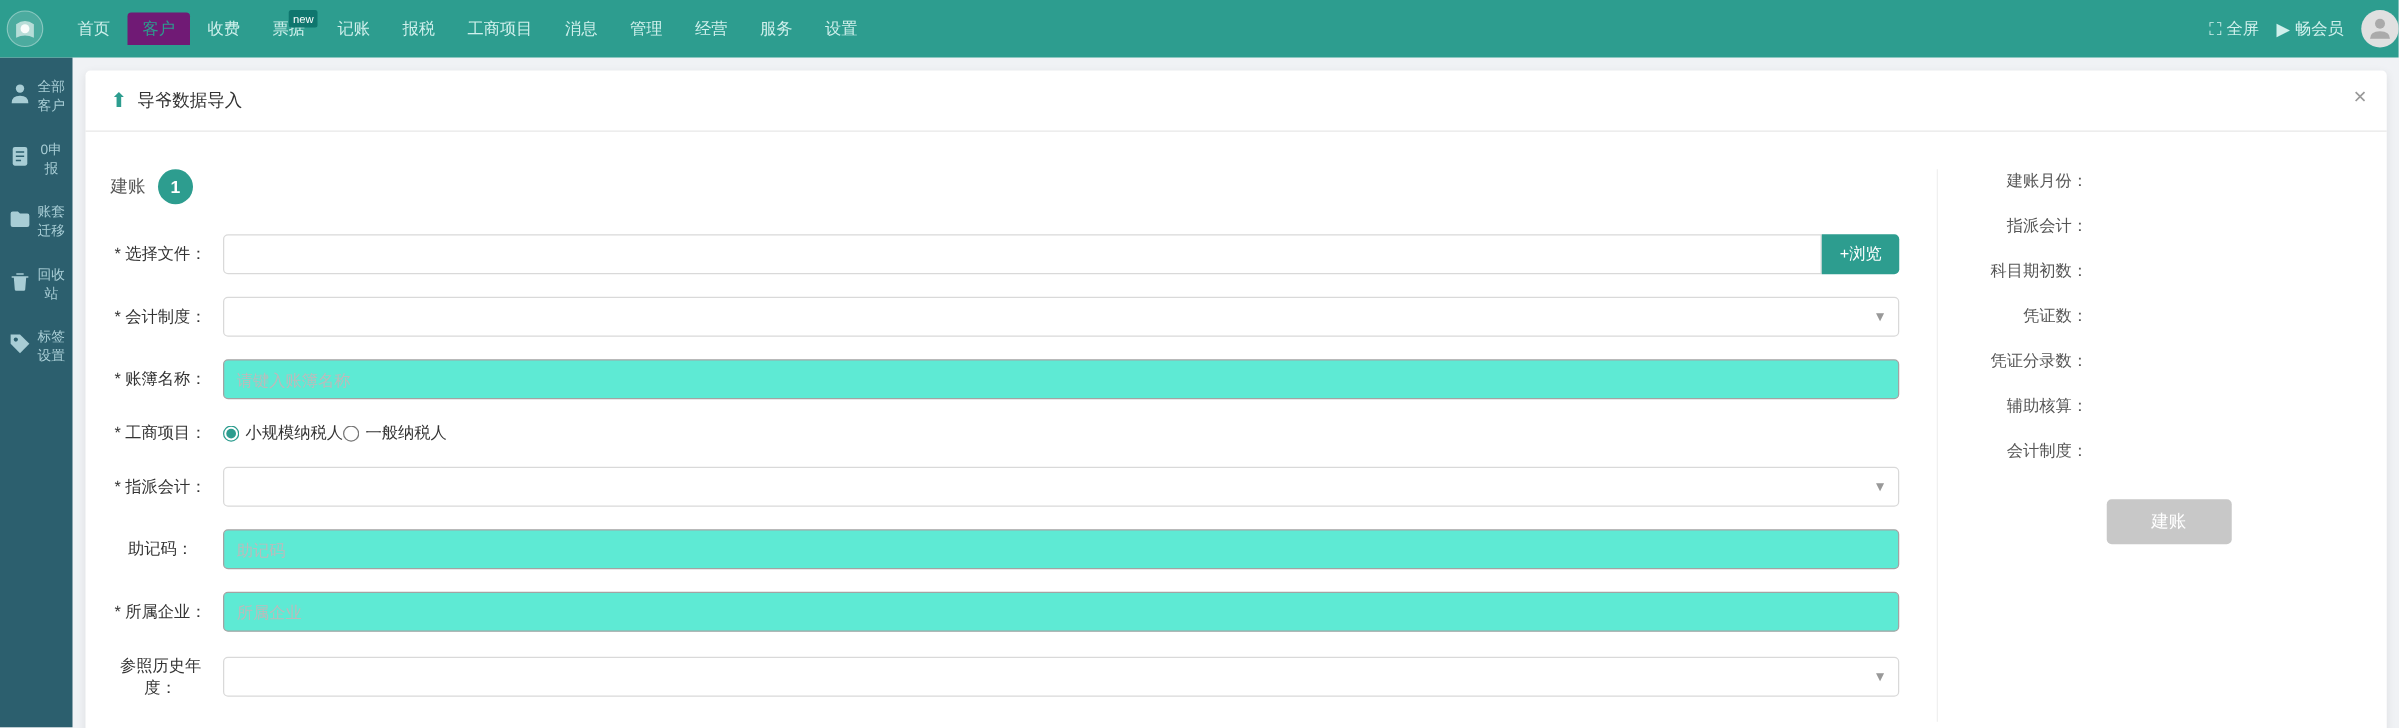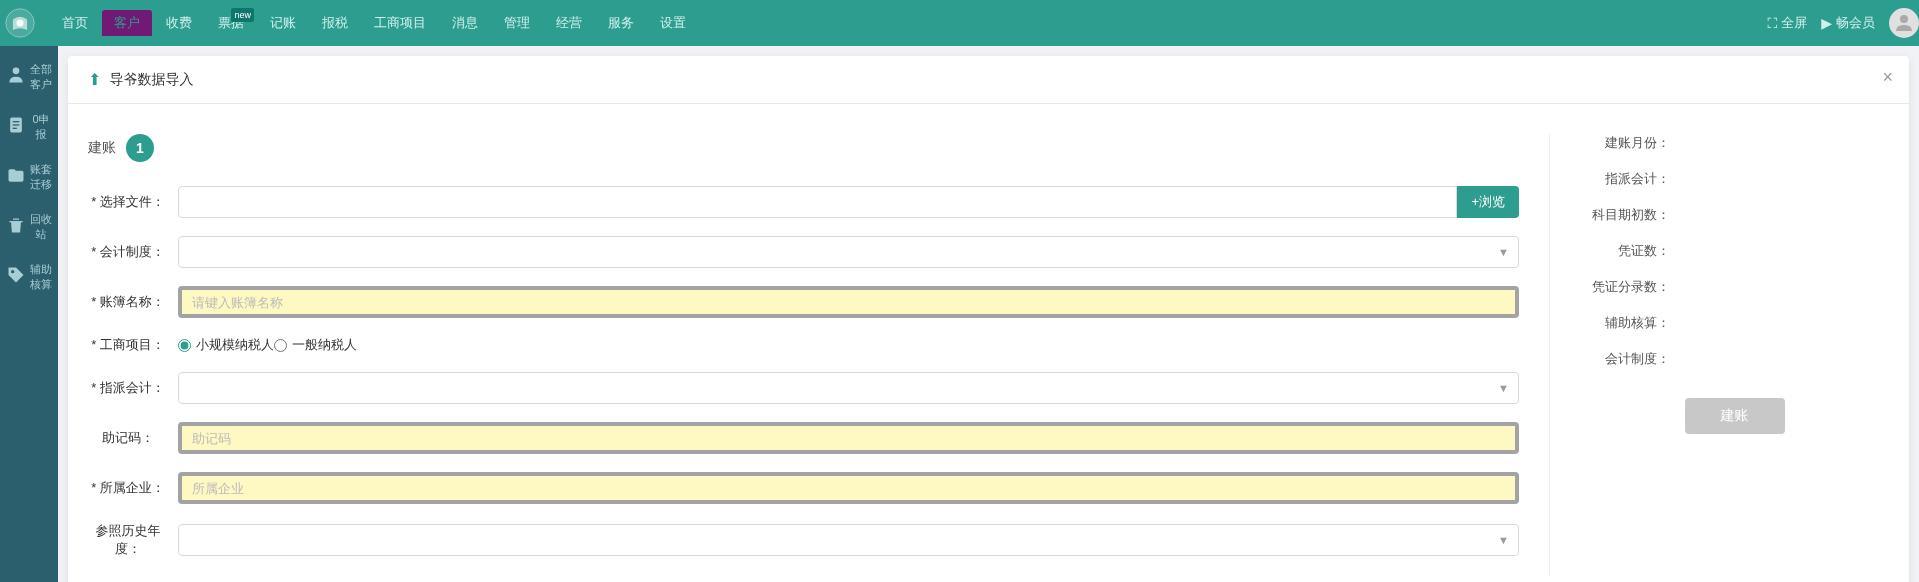--- a/index.html
+++ b/index.html
@@ -187,27 +187,27 @@
       width: 90px;
       text-align: center;
       padding-right: 10px;
       color: #333;
       font-size: 13px;
       flex-shrink: 0;
     }
     .form-control {
       flex: 1;
       height: 32px;
-      border: 4px solid #a3a3a3;
+      border: 1px solid #a3a3a3;
       border-radius: 4px;
       padding: 12px 10px;
       font-size: 13px;
       color: #333;
       outline: none;
-      background: #fef9c3;
+      background: #5eead4;
     }
     .form-control::placeholder { color: #bbb; }
 
     .file-input-group {
       display: flex;
       gap: 0;
       flex: 1;
     }
     .file-input {
       flex: 1;
@@ -401,21 +401,21 @@
       </span>
       <span class="sidebar-label">回收站</span>
     </div>
     <div class="sidebar-item">
       <span class="icon">
         <svg width="20" height="20" viewBox="0 0 24 24" fill="none">
           <path d="M3 3 L12 3 L21 12 L12 21 L3 12 Z" fill="#a8cdd5"></path>
           <circle cx="8" cy="8" r="2" fill="#2c5f6e"></circle>
         </svg>
       </span>
-      <span class="sidebar-label">辅助核算</span>
+      <span class="sidebar-label">标签设置</span>
     </div>
   </div>
 
   <div class="content-area">
     <div class="dialog-card">
 
       <div class="dialog-header">
         <span style="color:#2d9d8f; font-size:16px;">⬆</span>
         <span>导爷数据导入</span>
         <span class="dialog-close">×</span>

